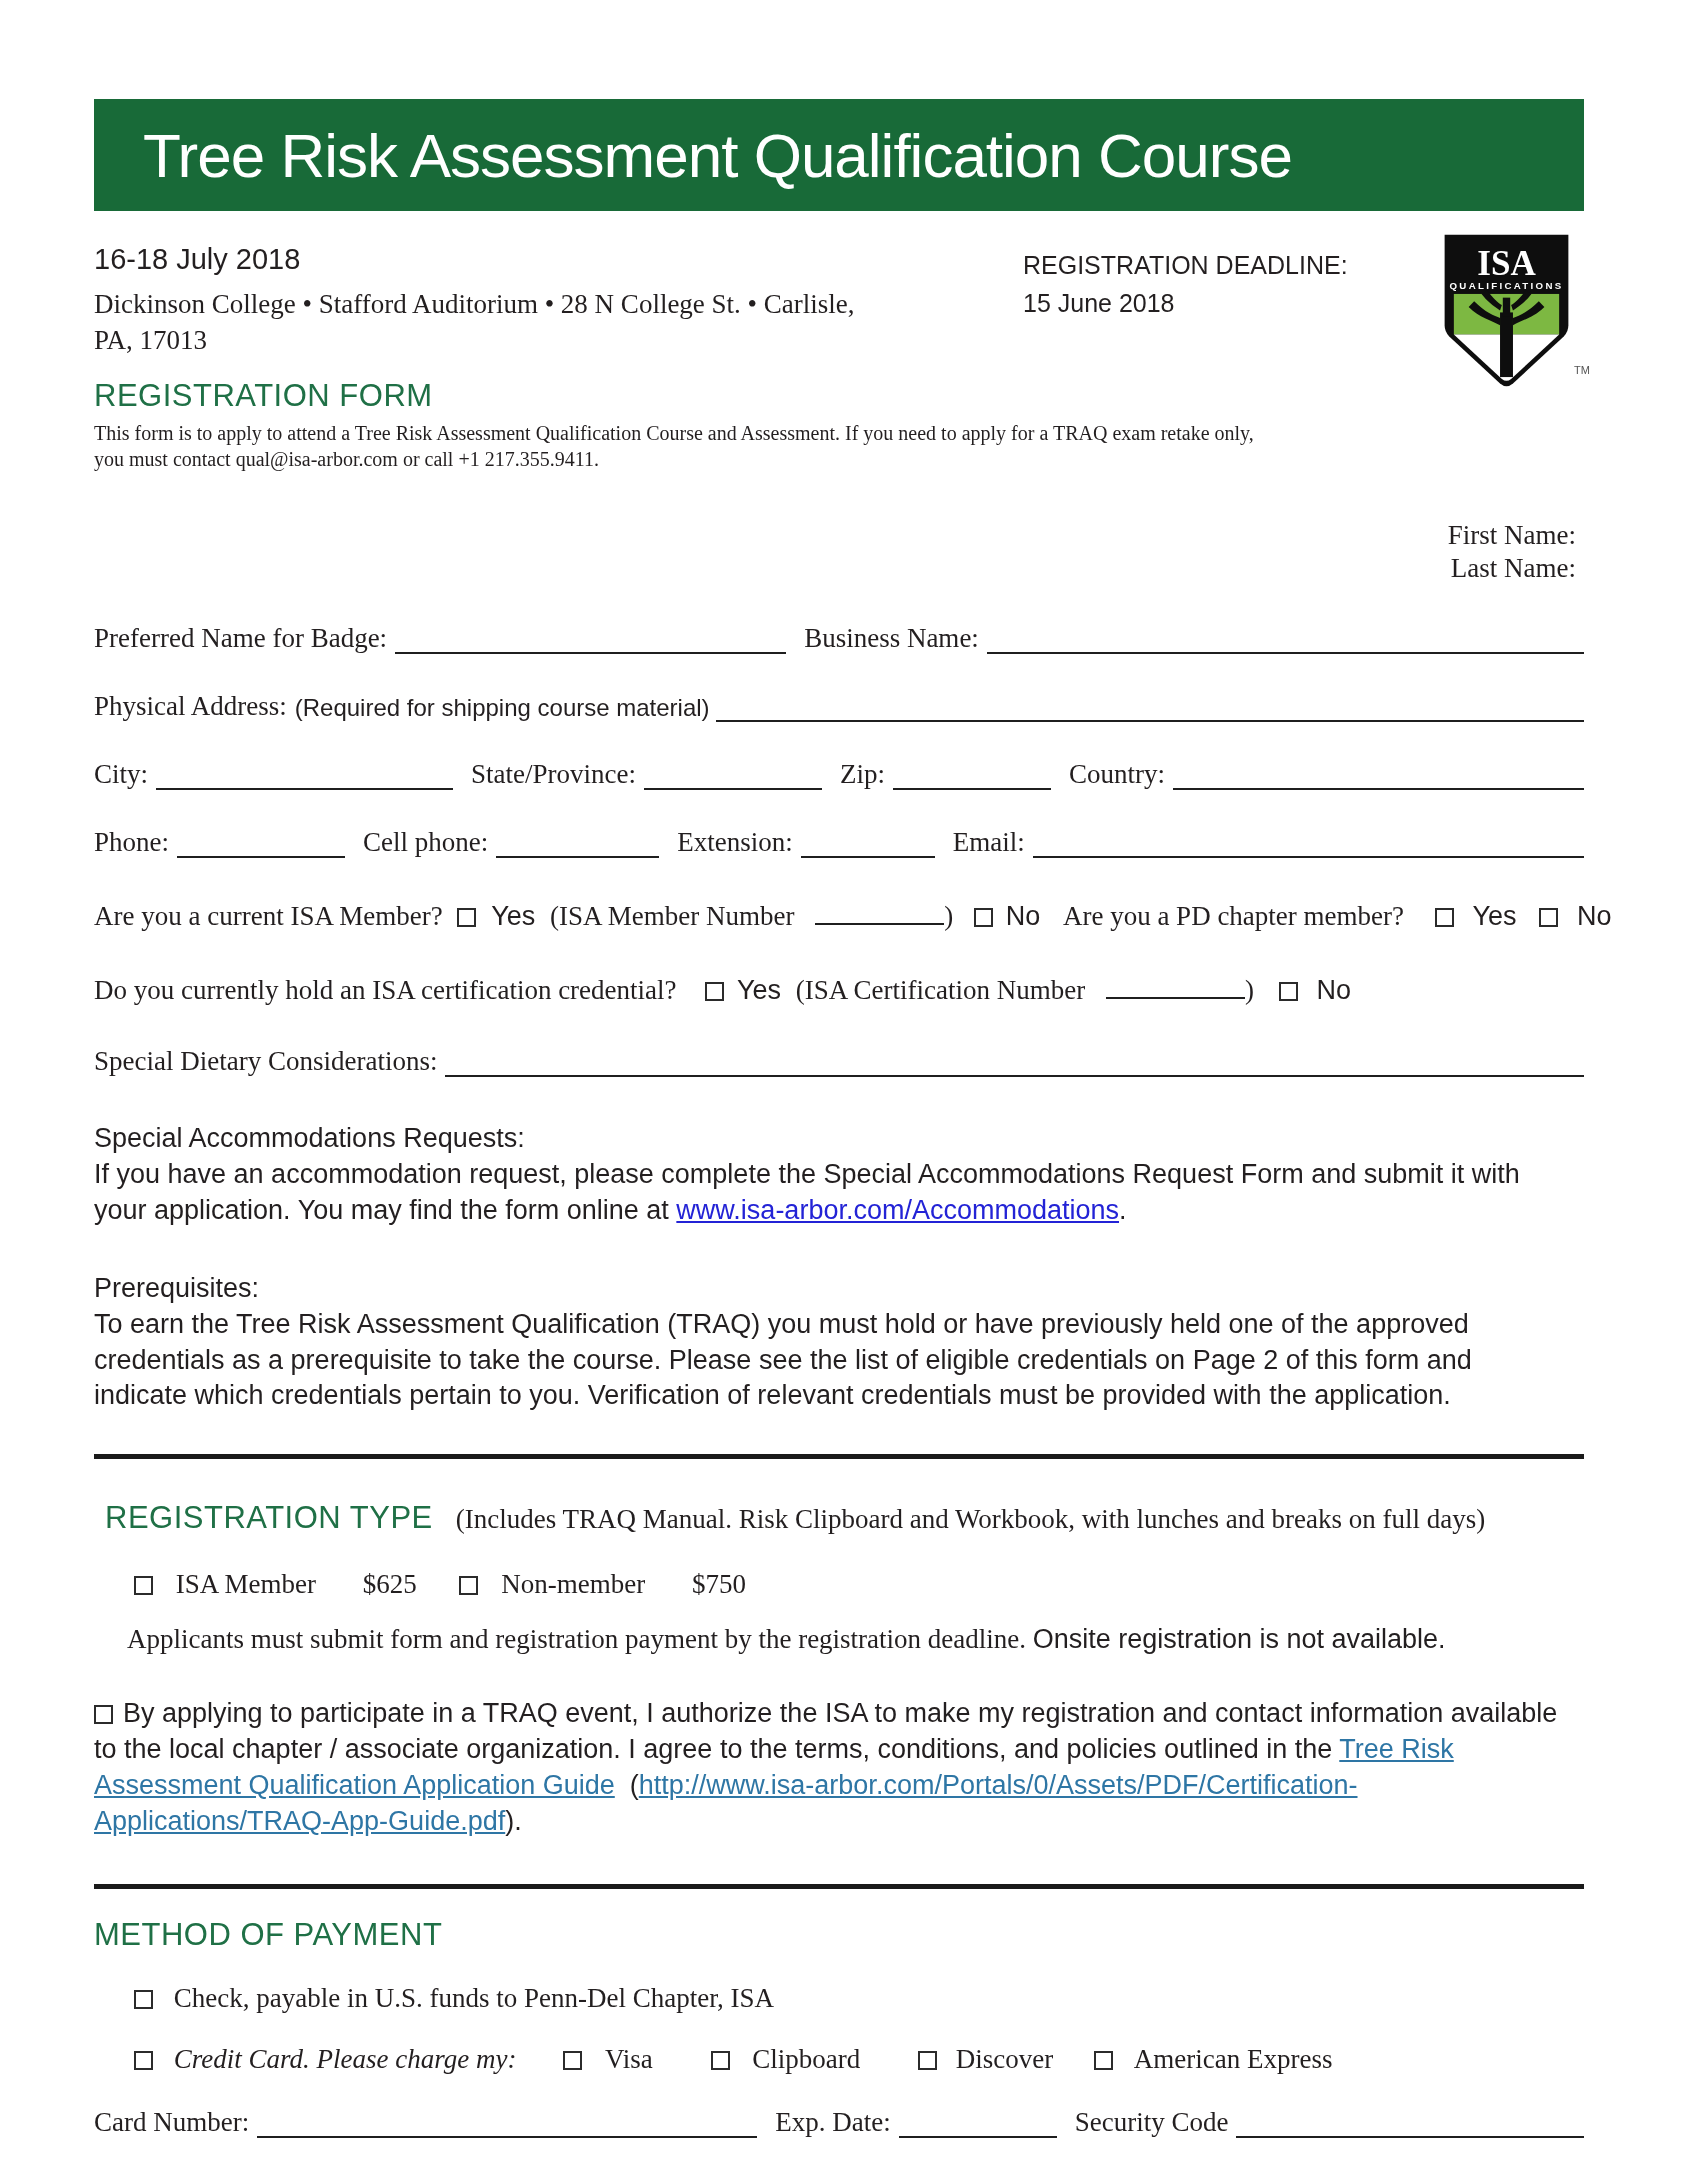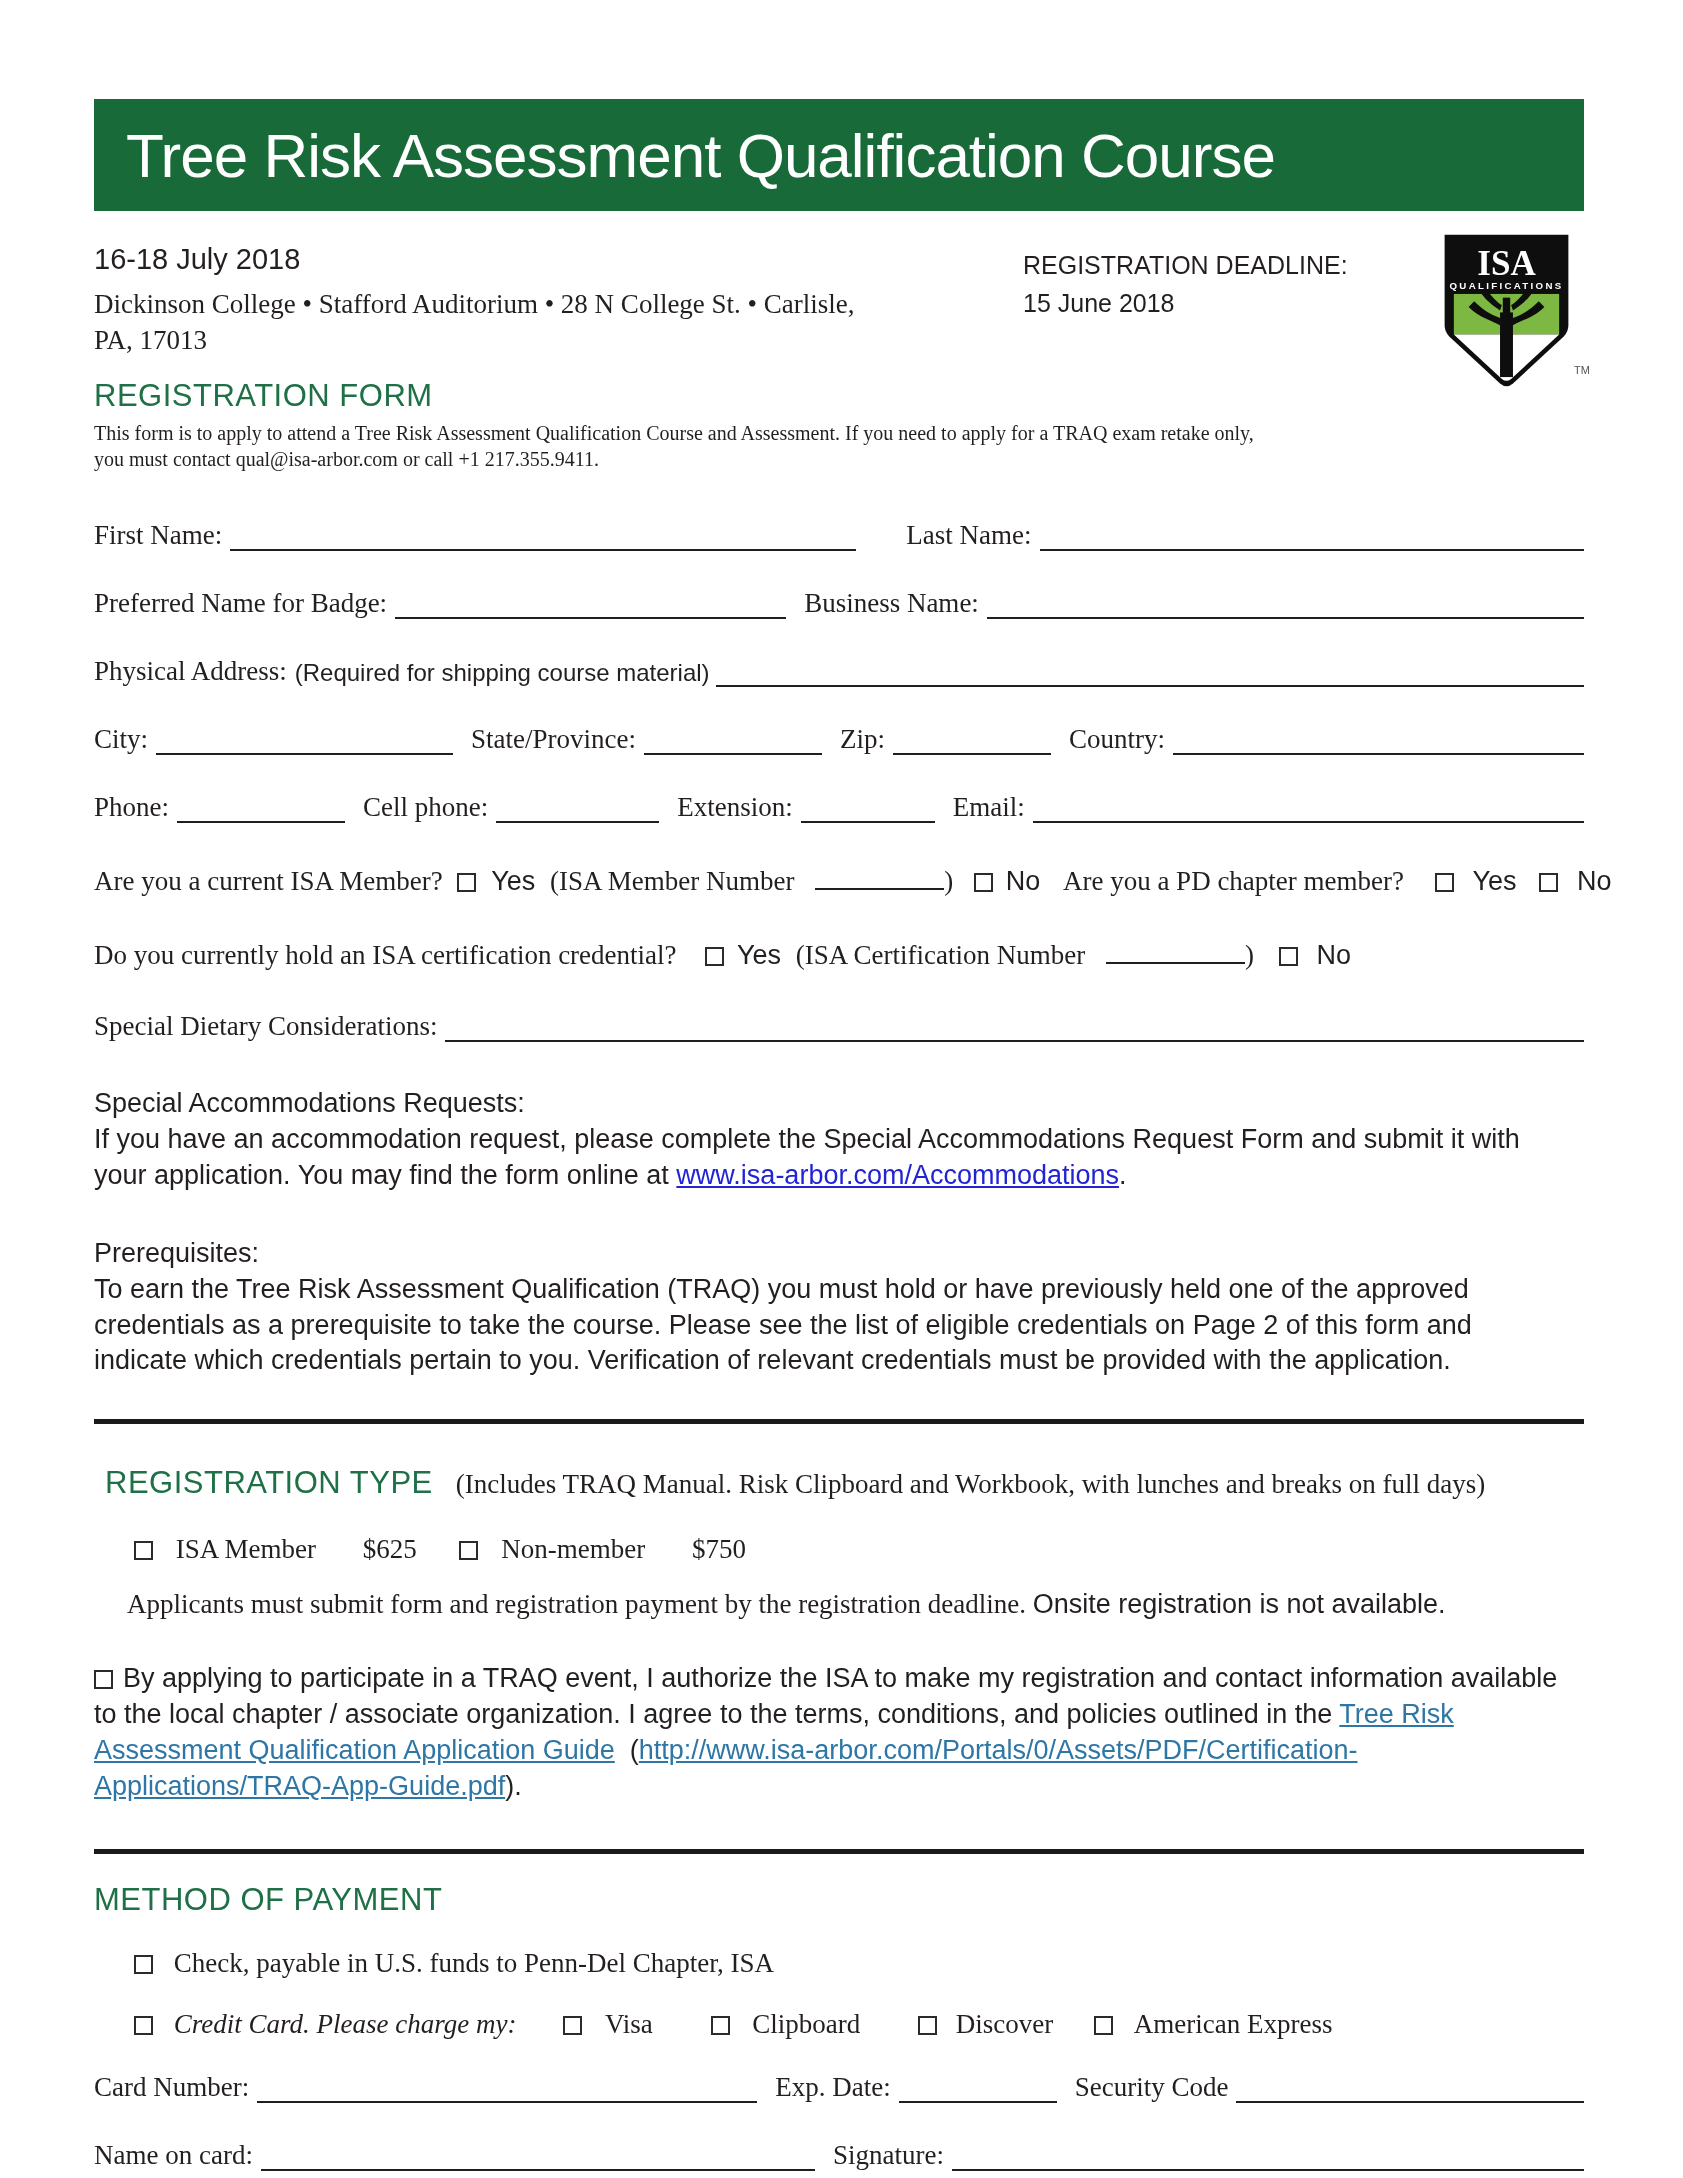--- a/index.html
+++ b/index.html
@@ -15,21 +15,21 @@
   body{background:#888;}
   .page{
     width:1683px;height:2178px;background:#fff;position:relative;
     font-family:"Liberation Serif",serif;color:var(--ink);overflow:hidden;
     margin:0 auto;
   }
   .sans{font-family:"Liberation Sans",sans-serif;}
 
   .banner{
     margin:99px 99px 0 94px;height:112px;background:var(--green-banner);
-    display:flex;align-items:center;padding-left:32px;
+    display:flex;align-items:center;padding-left:49px;
   }
   .banner h1{
     font-family:"Liberation Sans",sans-serif;font-weight:400;color:#fff;
     font-size:62px;letter-spacing:-1px;white-space:nowrap;
   }
 
   .info-row{margin:32px 99px 0 94px;position:relative;min-height:121px;}
   .event-dates{font-family:"Liberation Sans",sans-serif;font-size:29px;margin-bottom:10px;}
   .event-loc{font-size:27px;line-height:1.35;}
   .deadline{position:absolute;left:929px;top:4px;font-family:"Liberation Sans",sans-serif;font-size:25px;line-height:1.5;}
@@ -118,21 +118,21 @@
       <span class="tm">TM</span>
     </div>
   </div>
 
   <div class="section-head">REGISTRATION FORM</div>
   <div class="intro">
     <div>This form is to apply to attend a Tree Risk Assessment Qualification Course and Assessment. If you need to apply for a TRAQ exam retake only,</div>
     <div>you must contact qual@isa-arbor.com or call +1 217.355.9411.</div>
   </div>
 
-  <div class="frow" style="margin-top:48px;">
+  <div class="frow" style="margin-top:48px;flex-direction:column;">
     <span class="lbl">First Name:</span>
     <span class="fill" style="flex:1.15;"></span>
     <span class="lbl gap50">Last Name:</span>
     <span class="fill" style="flex:1;"></span>
   </div>
 
   <div class="frow mt-row">
     <span class="lbl">Preferred Name for Badge:</span>
     <span class="fill" style="flex:0 0 391px;"></span>
     <span class="lbl gap18">Business Name:</span>

